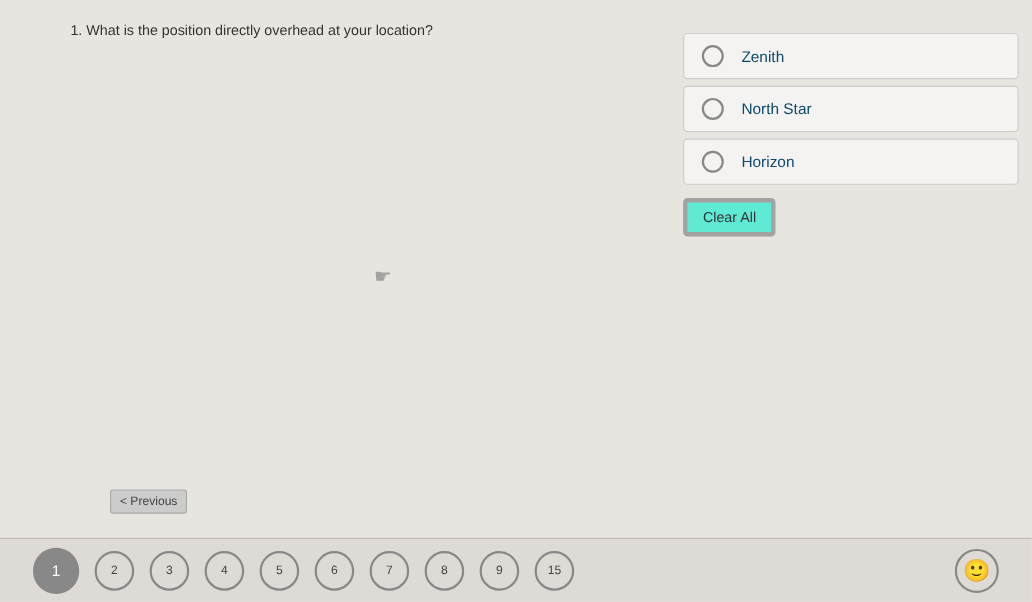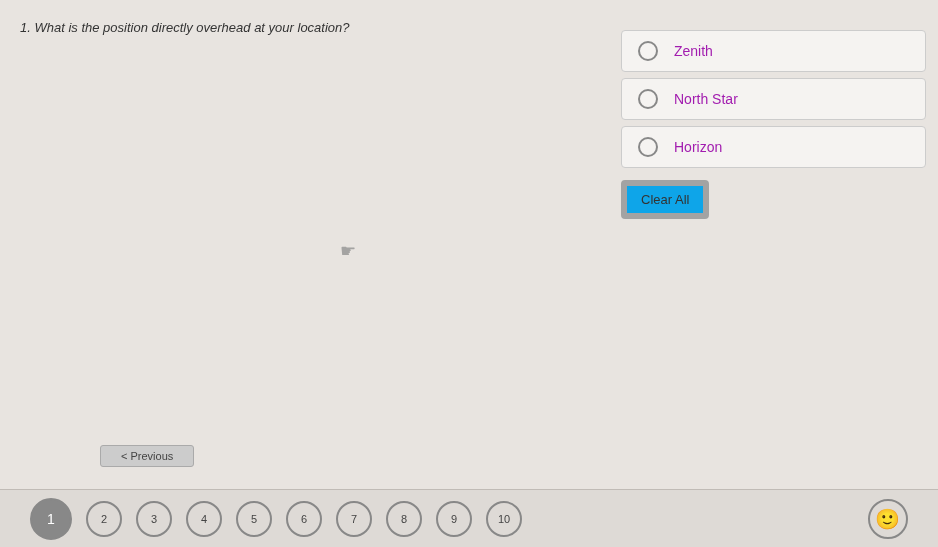--- a/index.html
+++ b/index.html
@@ -17,21 +17,21 @@
       position: absolute;
       top: 20px;
       left: 20px;
       right: 0;
     }
 
     .question-text {
       font-size: 13px;
       color: #333;
       margin-bottom: 20px;
-      font-style: italic;
+      margin-left: 44px;
     }
 
     .answer-column {
       position: absolute;
       top: 30px;
       right: 12px;
       width: 305px;
       display: flex;
       flex-direction: column;
       gap: 6px;
@@ -55,28 +55,28 @@
       border: 2px solid #888;
       background: transparent;
       flex-shrink: 0;
       display: flex;
       align-items: center;
       justify-content: center;
     }
 
     .answer-label {
       font-size: 14px;
-      color: #a21caf;
+      color: #0c4a6e;
     }
 
     .clear-all-btn {
       margin-top: 6px;
       margin-left: 0;
-      background: #0ea5e9;
-      border: 6px solid #a3a3a3;
+      background: #5eead4;
+      border: 4px solid #a3a3a3;
       border-radius: 4px;
       padding: 6px 14px;
       font-size: 13px;
       color: #333;
       cursor: pointer;
       align-self: flex-start;
       text-align: center;
     }
 
     
@@ -146,21 +146,21 @@
     }
 
     
     .prev-btn {
       position: absolute;
       bottom: 80px;
       left: 100px;
       background: #ccc;
       border: 1px solid #aaa;
       border-radius: 3px;
-      padding: 4px 20px;
+      padding: 4px 8px;
       font-size: 11px;
       color: #444;
       cursor: pointer;
     }
   </style>
 </head>
 <body>
 
 <div class="question-area">
   <div class="question-text">
@@ -217,19 +217,19 @@
   <div class="nav-item">
     <span>7</span>
   </div>
   <div class="nav-item">
     <span>8</span>
   </div>
   <div class="nav-item">
     <span>9</span>
   </div>
   <div class="nav-item">
-    <span>10</span>
+    <span>15</span>
   </div>
 
   <div class="smiley-btn">
     <span>🙂</span>
   </div>
 </div>
 
 </body></html>

